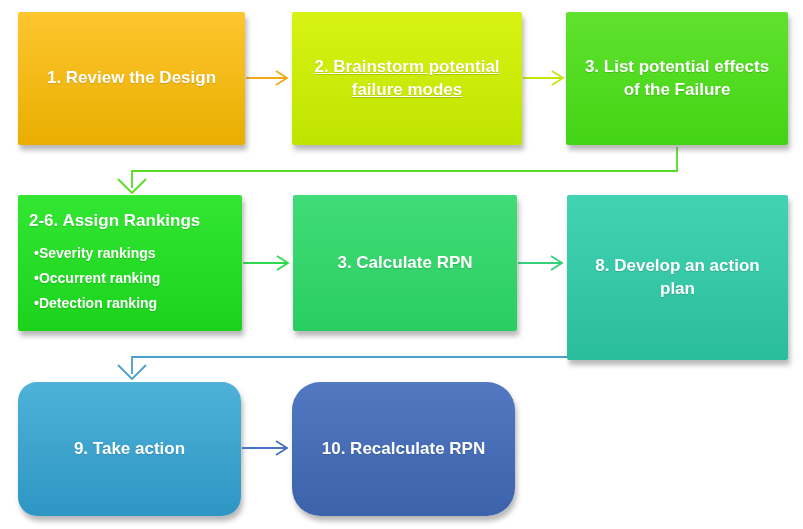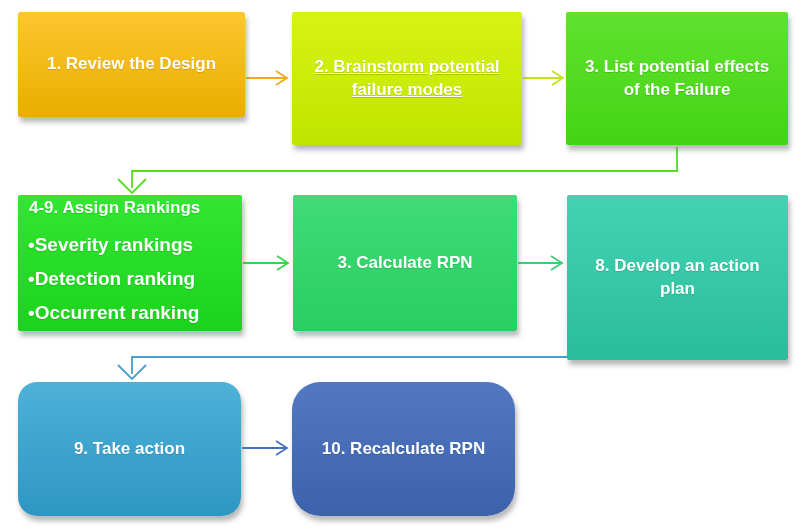--- a/index.html
+++ b/index.html
@@ -15,21 +15,21 @@
     text-align:center; color:#ffffff; font-weight:bold;
     font-size:17px; line-height:1.32;
     text-shadow:0 1px 1px rgba(0,0,0,0.15);
   }
   .box .label { padding:0 14px; }
   .box.pad-wide .label { padding:0 22px;text-decoration:underline; }
   .box.left-align {
     flex-direction:column; align-items:flex-start; text-align:left;
   }
   .box.left-align .label { padding:0 0 0 11px; margin-bottom:9px; }
-  .bullet { font-size:19px; line-height:1.78; padding-left:10px; }
+  .bullet { font-size:14px; line-height:1.78; padding-left:16px; }
 </style>
 </head>
 <body>
 
 <div class="canvas">
 
   <svg class="connector-layer" width="803" height="529" viewBox="0 0 803 529">
 
     <g fill="none" stroke-width="1.8" stroke="#F3A81C">
       <line x1="246" y1="78" x2="287" y2="78"></line>
@@ -60,37 +60,37 @@
       <polyline points="677,333 677,357 132,357 132,374"></polyline>
       <polyline points="118,365 132,379 146,365"></polyline>
     </g>
 
     <g fill="none" stroke-width="1.8" stroke="#4472C4">
       <line x1="242" y1="448" x2="287" y2="448"></line>
       <polyline points="276,441 287,448 276,455"></polyline>
     </g>
   </svg>
 
-  <div class="box" style="left: 18px; top: 12px; width: 227px; height: 105px; background: linear-gradient(rgb(254, 198, 47), rgb(233, 174, 0));">
+  <div class="box" style="left: 18px; top: 12px; width: 227px; height: 133px; background: linear-gradient(rgb(254, 198, 47), rgb(233, 174, 0));">
     <div class="label">1. Review the Design</div>
   </div>
 
   <div class="box pad-wide" style="left: 292px; top: 12px; width: 230px; height: 133px; background: linear-gradient(rgb(216, 243, 19), rgb(191, 228, 0));">
     <div class="label">2. Brainstorm potential failure modes</div>
   </div>
 
   <div class="box" style="left: 566px; top: 12px; width: 222px; height: 133px; background: linear-gradient(rgb(96, 226, 46), rgb(67, 212, 20));">
     <div class="label">3. List potential effects of the Failure</div>
   </div>
 
   <div class="box left-align" style="left: 18px; top: 195px; width: 224px; height: 136px; background: linear-gradient(rgb(50, 230, 50), rgb(28, 211, 28));">
-    <div class="label">4-9. Assign Rankings</div>
+    <div class="label">2-6. Assign Rankings</div>
     <div class="bullet">•Severity rankings</div>
+    <div class="bullet">•Occurrent ranking</div>
     <div class="bullet">•Detection ranking</div>
-    <div class="bullet">•Occurrent ranking</div>
   </div>
 
   <div class="box" style="left: 293px; top: 195px; width: 224px; height: 136px; background: linear-gradient(rgb(64, 220, 119), rgb(41, 206, 97));">
     <div class="label">3. Calculate RPN</div>
   </div>
 
   <div class="box" style="left: 567px; top: 195px; width: 221px; height: 165px; background: linear-gradient(rgb(67, 211, 179), rgb(42, 189, 155));">
     <div class="label">8. Develop an action plan</div>
   </div>
 

